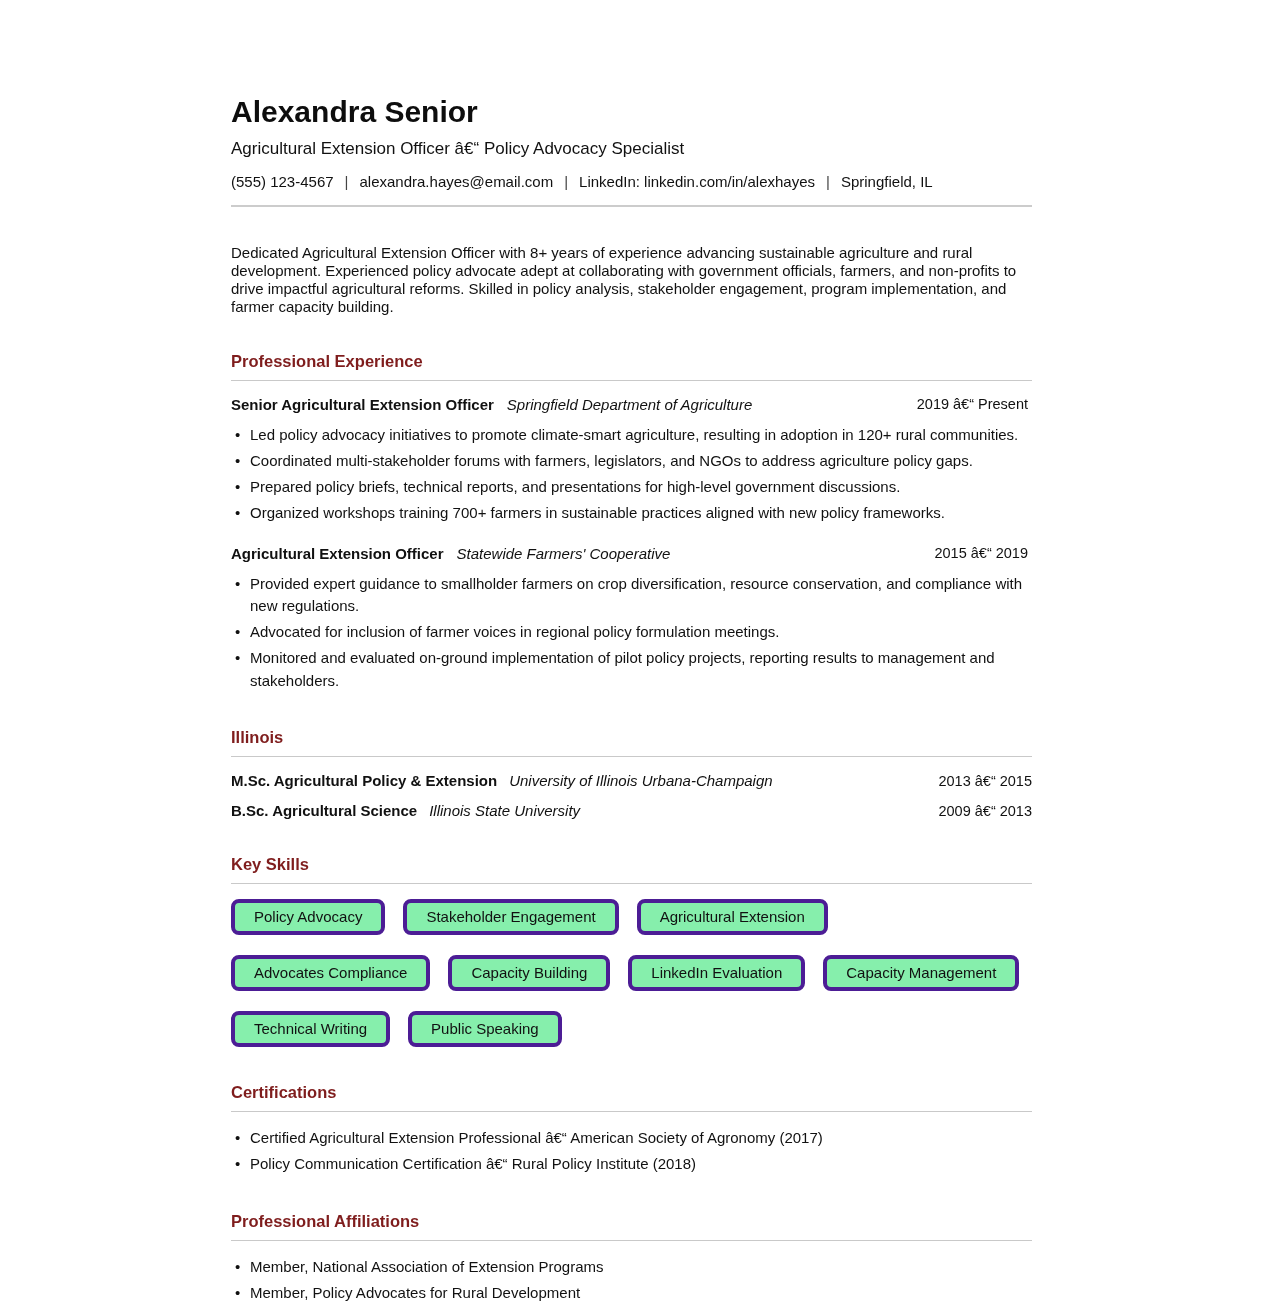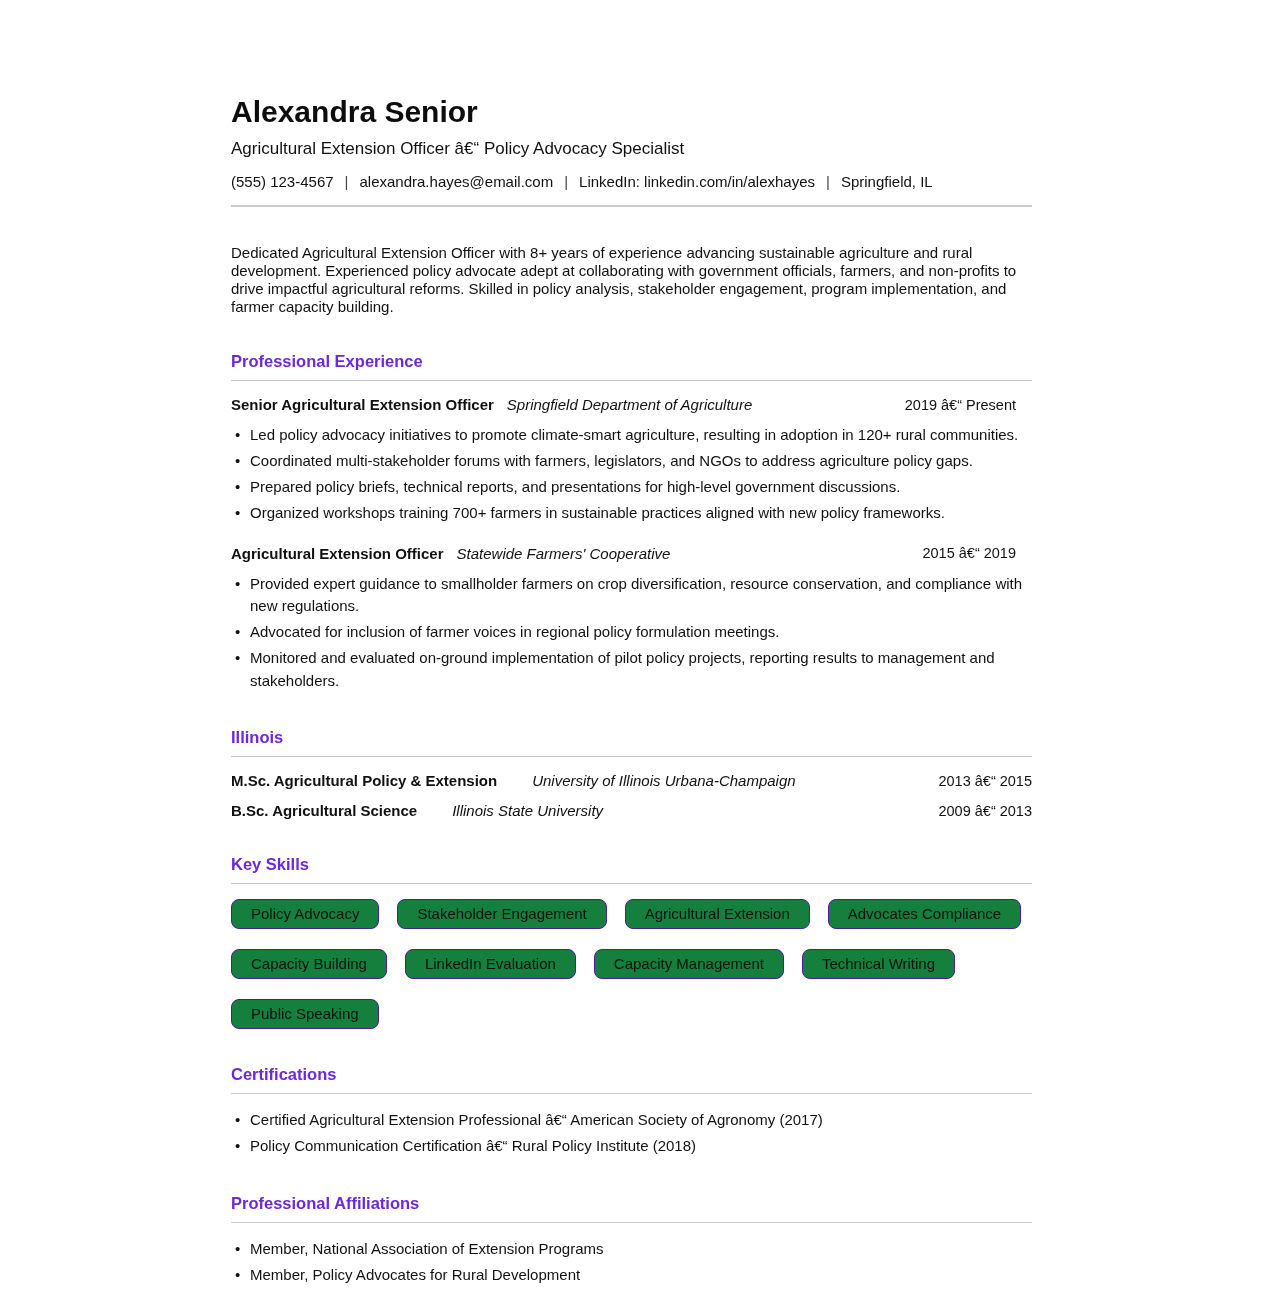--- a/index.html
+++ b/index.html
@@ -54,36 +54,36 @@
     line-height: 18px;
     margin: 37px 0 0 0;
   }
 
   
   section { margin-top: 36px; }
   h2.section-heading {
     font-size: 16.5px;
     font-weight: bold;
     margin: 0 0 9px 0;
-    color: #6d28d9;
+    color: #7f1d1d;
   }
   hr.section-rule {
     border: none;
     border-top: 1px solid #c9c9c9;
     margin: 0 0 15px 0;
   }
 
   
   .job { margin-bottom: 20px; }
   .job:last-child { margin-bottom: 0; }
   .job-head {
     display: flex;
-    align-items: center;
-    font-size: 15px;
-    margin: 2px 16px 11px 0;
+    align-items: flex-start;
+    font-size: 15px;
+    margin: 2px 4px 11px 0;
   }
   .job-title { font-weight: bold; }
   .job-company { font-style: italic; margin-left: 13px; }
   .job-dates { margin-left: auto; font-size: 14.5px; white-space: nowrap; }
 
   ul.bullets {
     list-style: none;
     margin: 0;
     padding: 0;
     font-size: 15px;
@@ -100,42 +100,41 @@
     left: 4px;
     top: 0;
   }
 
   
   .edu-row {
     display: flex;
     align-items: baseline;
     font-size: 15px;
     margin-bottom: 13px;
-    gap: 23px;
   }
   .edu-row:last-child { margin-bottom: 0; }
   .edu-degree { font-weight: bold; }
   .edu-school { font-style: italic; margin-left: 12px; }
   .edu-dates { margin-left: auto; font-size: 14.5px; white-space: nowrap; }
 
   
   .chips {
     display: flex;
     flex-wrap: wrap;
     column-gap: 18px;
     row-gap: 20px;
     margin-top: 2px;
   }
   .chip {
     display: inline-block;
-    border: 1px solid #4c1d95;
+    border: 4px solid #4c1d95;
     border-radius: 8px;
     padding: 5px 19px 6px 19px;
     font-size: 15px;
-    background: #15803d;
+    background: #86efac;
   }
 </style>
 </head>
 <body>
 
 <div class="page">
   <div class="resume">
 
     <header>
       <h1 class="name">Alexandra Senior</h1>

